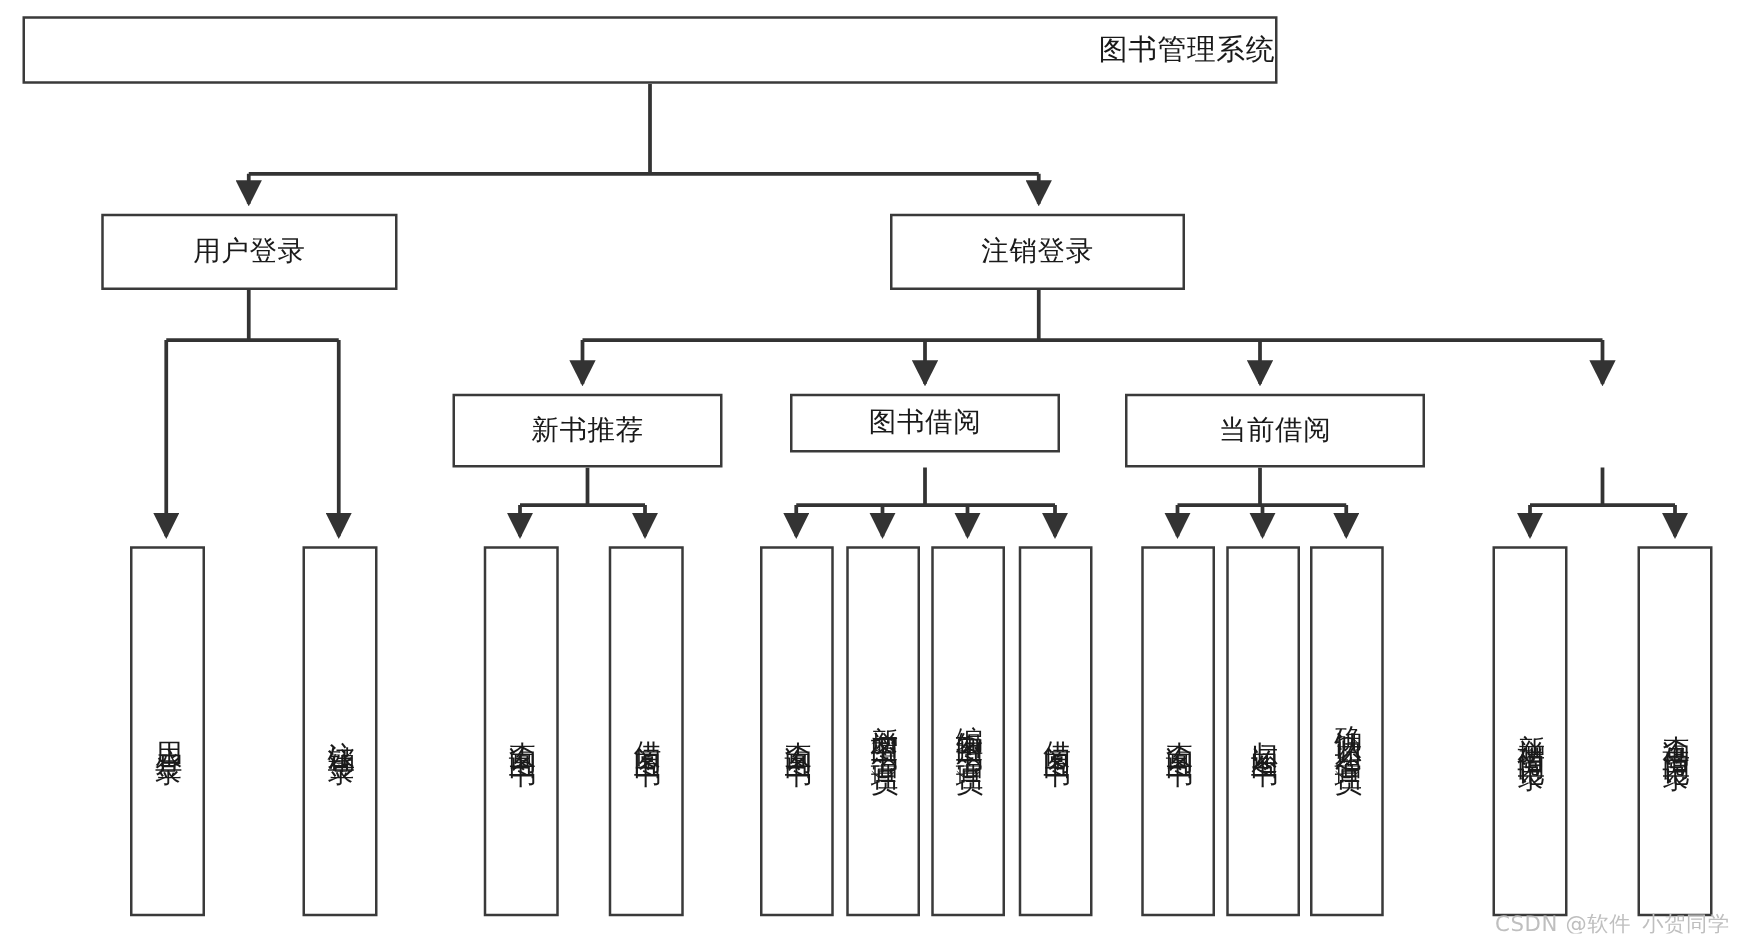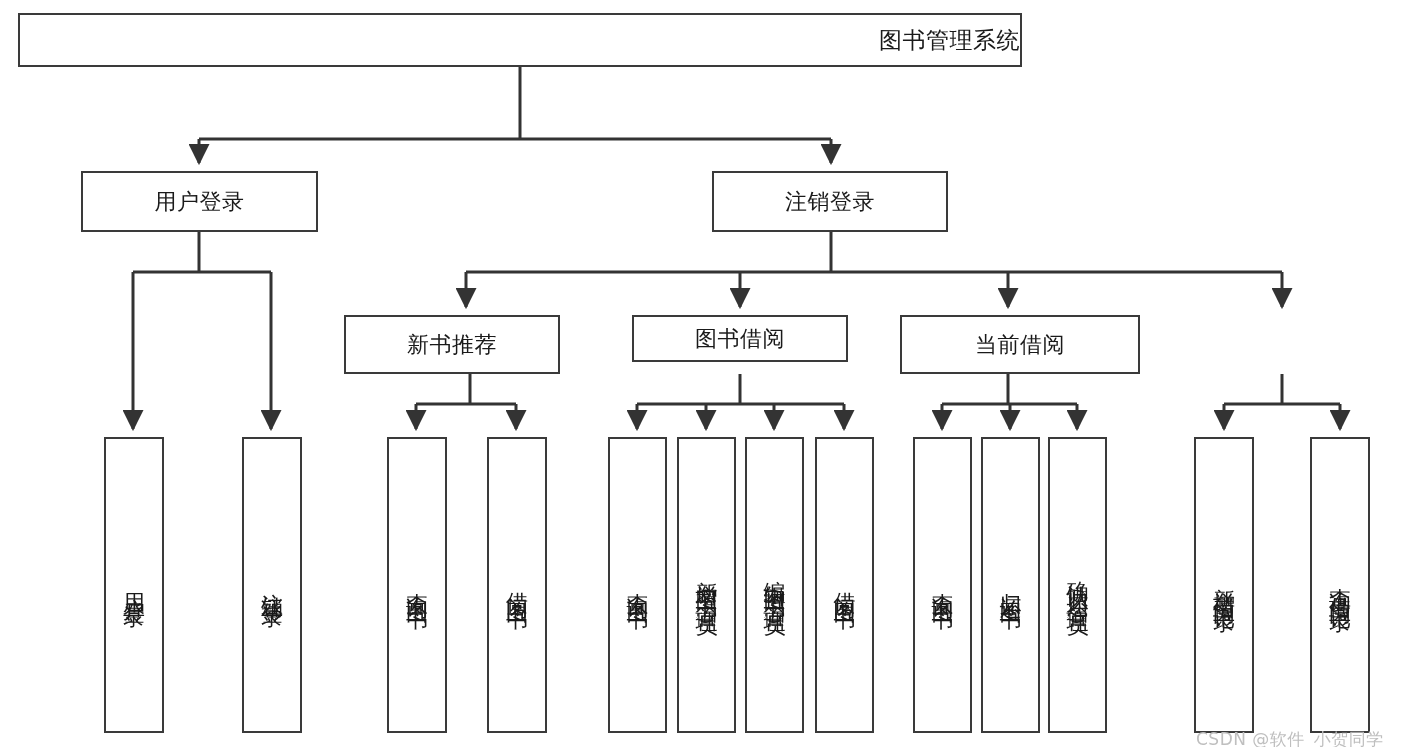--- a/index.html
+++ b/index.html
@@ -133,21 +133,21 @@
   </div>
 
   <div class="node horiz" style="left:81px; top:171px; width:237px; height:61px;">
     <span class="label">用户登录</span>
   </div>
 
   <div class="node horiz" style="left:712px; top:171px; width:236px; height:61px;">
     <span class="label">注销登录</span>
   </div>
 
-  <div class="node horiz" style="left:344px; top:315px; width:216px; height:59px;">
+  <div class="node horiz" style="left:362px; top:315px; width:216px; height:59px;">
     <span class="label">新书推荐</span>
   </div>
 
   <div class="node horiz" style="left:632px; top:315px; width:216px; height:47px;">
     <span class="label">图书借阅</span>
   </div>
 
   <div class="node horiz" style="left:900px; top:315px; width:240px; height:59px;">
     <span class="label">当前借阅</span>
   </div>

